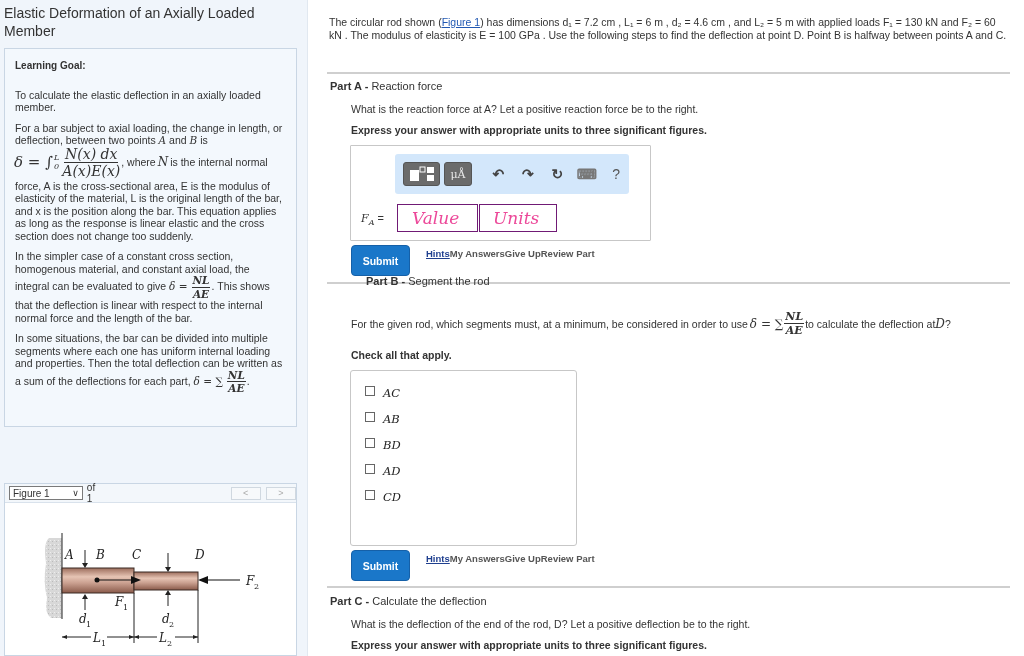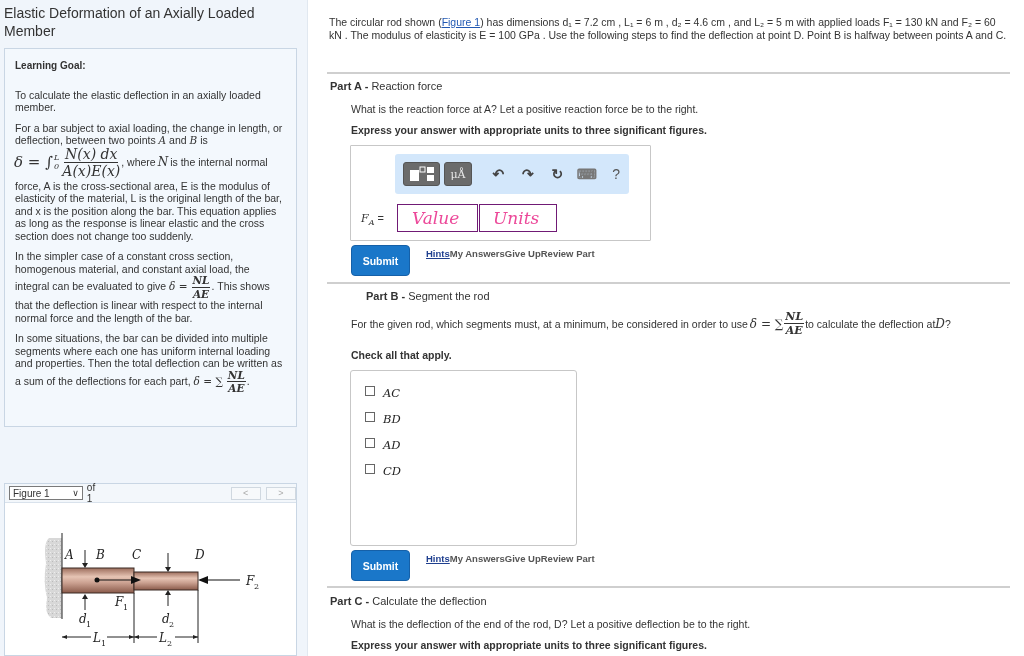--- a/index.html
+++ b/index.html
@@ -226,21 +226,21 @@
 
   <div class="submit-btn" style="top:245px;">Submit</div>
   <div class="links" style="top:248px;">
     <span class="hints">Hints</span>
     <span>My Answers</span>
     <span>Give Up</span>
     <span>Review Part</span>
   </div>
 
   <div class="part-sep" style="top:282px;"></div>
-  <div class="part-title" style="top:290px;padding-left:36px;">
+  <div class="part-title" style="top:275px;padding-left:36px;">
     <b>Part B</b><b> - </b><span>Segment the rod</span>
   </div>
   <div class="q" style="top:311px; display:flex; align-items:center;">
     <span>For the given rod, which segments must, at a minimum, be considered in order to use </span>
     <span class="m" style="font-size:12px;margin-left:2px;">δ = ∑</span>
     <span class="frac m" style="font-size:11px;">
         <span class="num">NL</span>
         <span class="den">AE</span>
       </span>
     <span> to calculate the deflection at </span>
@@ -249,20 +249,24 @@
   </div>
   <div class="instr" style="top:349px;">Check all that apply.</div>
 
   <div id="answer-b">
     <div class="cb-row">
         <div class="cb"></div>
         <span class="cb-label">AC</span>
       </div>
     <div class="cb-row">
         <div class="cb"></div>
+        <span class="cb-label">AB</span>
+      </div>
+    <div class="cb-row">
+        <div class="cb"></div>
         <span class="cb-label">BD</span>
       </div>
     <div class="cb-row">
         <div class="cb"></div>
         <span class="cb-label">AD</span>
       </div>
     <div class="cb-row">
         <div class="cb"></div>
         <span class="cb-label">CD</span>
       </div>

